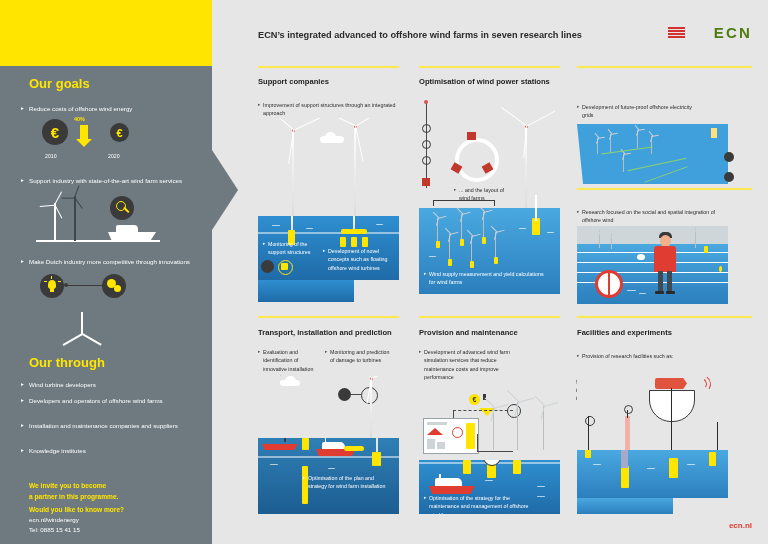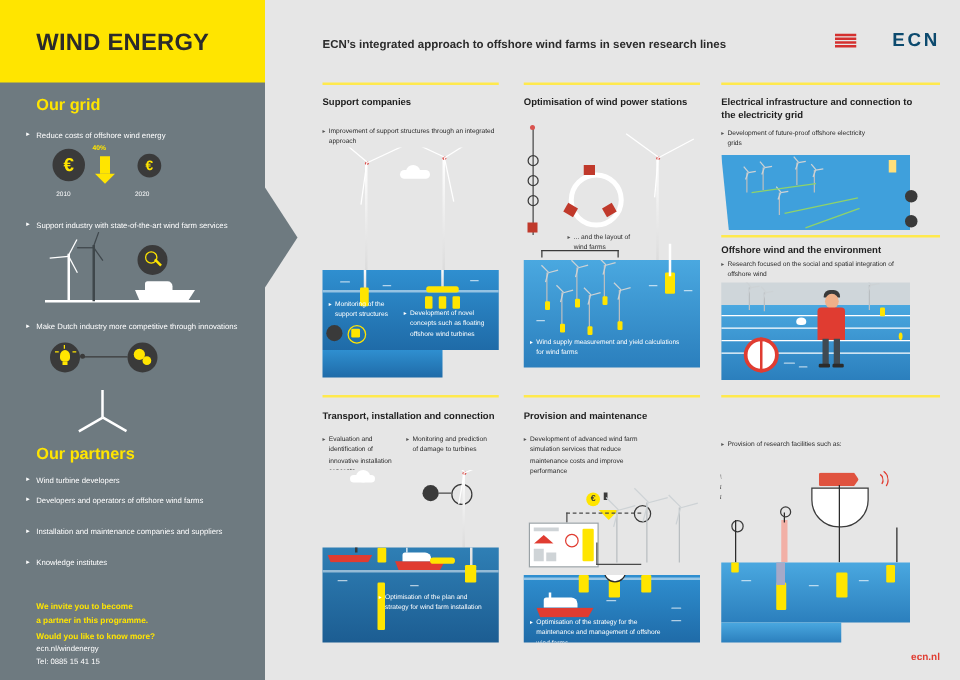--- a/index.html
+++ b/index.html
@@ -67,21 +67,21 @@
   .rotor{position:absolute;left:22px;top:22px;width:48px;height:40px;}
   .rotor span{position:absolute;left:23px;bottom:0;width:2.2px;height:22px;background:#ffffff;transform-origin:bottom center;}
   .link{position:absolute;left:30px;top:13px;width:36px;height:1px;background:#3a3a3a;}
   .hubdot{position:absolute;left:28px;top:11px;width:4px;height:4px;border-radius:50%;background:#3a3a3a;}
 
   
   .hdr-title{position:absolute;left:258px;top:30px;font-size:9.2px;font-weight:bold;color:#2b2b2b;}
   .ecn-logo{position:absolute;right:16px;top:24px;display:flex;align-items:center;gap:5px;}
   .ecn-mark{width:17px;height:14px;position:relative;overflow:hidden;}
   .ecn-mark i{position:absolute;left:-3px;width:23px;height:1.7px;background:#d4302f;transform:skewX(-26deg);}
-  .ecn-word{font-size:15px;font-weight:bold;color:#0c4a6e;letter-spacing:2.2px;padding-left:24px;}
+  .ecn-word{font-size:15px;font-weight:bold;color:#4d7c0f;letter-spacing:2.2px;padding-left:24px;}
 
   
   .col-rule{position:absolute;height:2.4px;background:#ffe94d;}
   .col-head{position:absolute;font-size:7.6px;font-weight:bold;color:#1f1f1f;line-height:1.35;}
   .blurb{position:absolute;font-size:5.3px;line-height:1.6;color:#2b2b2b;}
   .blurb:before{content:"\25B8";position:absolute;left:-5px;top:0;font-size:4.6px;color:#555;}
   .blurb.white{color:#ffffff;}
   .blurb.white:before{color:#ffffff;}
 
   
@@ -141,23 +141,22 @@
   .euro-mini{position:absolute;border-radius:50%;background:#ffe500;color:#3a3a3a;
       display:flex;align-items:center;justify-content:center;font-weight:bold;}
 </style>
 </head>
 <body>
 
 <div class="poster">
 
   <div class="sidebar">
     <div class="sidebar-head"></div>
-    <div class="sidebar-title">WIND ENERGY</div>
-
-    <div class="sb-section sb-goals-h">Our grid</div>
+
+    <div class="sb-section sb-goals-h">Our goals</div>
 
     <div class="bullet-row" style="top:104px;">Reduce costs of offshore wind energy</div>
 
     <div class="g-euro">
       <div class="coin big">€</div>
       <div class="pct">40%</div>
       <div class="downarrow"></div>
       <div class="coin small">€</div>
       <div class="yr a">2010</div>
       <div class="yr b">2020</div>
@@ -199,35 +198,35 @@
       </div>
       <div class="link"></div>
       <div class="hubdot"></div>
       <div class="rotor">
         <span style="transform:rotate(0deg);"></span>
         <span style="transform:rotate(120deg);"></span>
         <span style="transform:rotate(240deg);"></span>
       </div>
     </div>
 
-    <div class="sb-section sb-partners-h">Our partners</div>
+    <div class="sb-section sb-partners-h">Our through</div>
     <div class="bullet-row" style="top:380px;">Wind turbine developers</div>
     <div class="bullet-row" style="top:396px;">Developers and operators of offshore wind farms</div>
     <div class="bullet-row" style="top:421px;">Installation and maintenance companies and suppliers</div>
     <div class="bullet-row" style="top:446px;">Knowledge institutes</div>
 
     <div class="sb-cta" style="top:481px;white-space:pre-line;">We invite you to become
 a partner in this programme.</div>
     <div class="sb-cta" style="top:505px;">Would you like to know more?</div>
     <div class="sb-contact" style="top:515px;">ecn.nl/windenergy</div>
     <div class="sb-contact" style="top:525px;">Tel: 0885 15 41 15</div>
   </div>
   <div class="arrow"></div>
 
-  <div class="hdr-title">ECN’s integrated approach to offshore wind farms in seven research lines</div>
+  <div class="hdr-title">ECN’s integrated advanced to offshore wind farms in seven research lines</div>
   <div class="ecn-logo">
     <div class="ecn-mark">
       <i style="top:1px;"></i>
         <i style="top:4px;"></i>
         <i style="top:7px;"></i>
         <i style="top:10px;"></i>
     </div>
     <div class="ecn-word">ECN</div>
   </div>
 
@@ -352,21 +351,20 @@
     <div class="monopile" style="left:51px;top:53px;width:4px;height:7px;"></div>
     <div class="monopile" style="left:75px;top:49px;width:4px;height:7px;"></div>
     <div class="monopile" style="left:113px;top:10px;width:8px;height:17px;"></div>
     <div class="wave" style="left:10px;top:48px;width:7px;"></div>
     <div class="wave" style="left:100px;top:20px;width:7px;"></div>
     <div class="wave" style="left:128px;top:24px;width:7px;"></div>
     <div class="blurb white" style="left:10px;top:62px;width:120px;">Wind supply measurement and yield calculations for wind farms</div>
   </div>
   <div class="solidline" style="left:535px;top:195px;width:1.6px;height:26px;background:#ffffff;"></div>
 
-  <div class="col-head" style="left:577px;top:77px;width:160px;">Electrical infrastructure and connection to the electricity grid</div>
   <div class="blurb" style="left:582px;top:103px;width:120px;">Development of future-proof offshore electricity grids</div>
 
   <div class="scene" style="left:577px;top:124px;width:151px;height:60px;background:#3fa0dc;
        clip-path:polygon(0 0,100% 0,100% 100%,4% 100%);">
     <div class="turb grey" style="left:20px;top:14px;width:1.2px;height:16px;">
         <div class="tower"></div>
       <div class="blade" style="height:6px;transform:rotate(20deg);"></div>
       <div class="blade" style="height:6px;transform:rotate(140deg);"></div>
       <div class="blade" style="height:6px;transform:rotate(260deg);"></div>
       </div>
@@ -396,21 +394,20 @@
       </div>
     <div class="solidline" style="left:24px;top:26px;width:52px;height:1px;background:#8fd36a;transform:rotate(-8deg);"></div>
     <div class="solidline" style="left:50px;top:40px;width:60px;height:1px;background:#8fd36a;transform:rotate(-12deg);"></div>
     <div class="solidline" style="left:66px;top:50px;width:46px;height:1px;background:#8fd36a;transform:rotate(-20deg);"></div>
     <div class="blk" style="left:134px;top:4px;width:6px;height:10px;background:#ffe07a;"></div>
   </div>
   <div class="circ" style="left:724px;top:152px;width:10px;height:10px;"></div>
   <div class="circ" style="left:724px;top:172px;width:10px;height:10px;"></div>
 
   <div class="col-rule" style="left:577px;top:188px;width:175px;"></div>
-  <div class="col-head" style="left:577px;top:195px;width:175px;">Offshore wind and the environment</div>
   <div class="blurb" style="left:582px;top:208px;width:140px;">Research focused on the social and spatial integration of offshore wind</div>
 
   <div class="scene" style="left:577px;top:226px;width:151px;height:78px;background:#cfd6da;">
     <div class="scene sea-light" style="left:0;top:18px;width:151px;height:60px;"></div>
     <div class="turb grey" style="left:22px;top:4px;width:1.2px;height:18px;">
         <div class="tower"></div>
       <div class="blade" style="height:7px;transform:rotate(20deg);"></div>
       <div class="blade" style="height:7px;transform:rotate(140deg);"></div>
       <div class="blade" style="height:7px;transform:rotate(260deg);"></div>
       </div>
@@ -444,21 +441,21 @@
       <div class="shoe" style="left:89px;top:65px;width:9px;height:3px;"></div>
     </div>
     <div class="monopile" style="left:127px;top:20px;width:4px;height:7px;"></div>
     <div class="dot-y" style="left:142px;top:40px;width:3px;height:6px;"></div>
   </div>
 
   <div class="col-rule" style="left:258px;top:316px;width:141px;"></div>
   <div class="col-rule" style="left:419px;top:316px;width:141px;"></div>
   <div class="col-rule" style="left:577px;top:316px;width:175px;"></div>
 
-  <div class="col-head" style="left:258px;top:328px;width:155px;">Transport, installation and connection</div>
+  <div class="col-head" style="left:258px;top:328px;width:155px;">Transport, installation and prediction</div>
   <div class="blurb" style="left:263px;top:348px;width:55px;">Evaluation and identification of innovative installation concepts</div>
   <div class="blurb" style="left:330px;top:348px;width:60px;">Monitoring and prediction of damage to turbines</div>
 
   <div class="scene sky" style="left:258px;top:376px;width:141px;height:62px;">
     <div class="circ" style="left:80px;top:12px;width:13px;height:13px;"></div>
     <div class="solidline" style="left:93px;top:18px;width:10px;height:1px;"></div>
     <div class="circ-o" style="left:103px;top:11px;width:15px;height:15px;"></div>
     <div class="cloud" style="left:22px;top:4px;width:20px;height:6px;"></div>
     <div class="turb" style="left:112px;top:2px;width:2px;height:60px;">
       <div class="tower"></div>
@@ -543,20 +540,21 @@
       <div class="vhull"></div>
         <div class="vdeck"></div>
         <div class="vmast"></div>
     </div>
     <div class="wave" style="left:66px;top:20px;width:8px;"></div>
     <div class="wave" style="left:118px;top:26px;width:8px;"></div>
     <div class="wave" style="left:118px;top:36px;width:8px;"></div>
     <div class="blurb white" style="left:10px;top:34px;width:108px;">Optimisation of the strategy for the maintenance and management of offshore wind farms</div>
   </div>
 
+  <div class="col-head" style="left:577px;top:328px;width:170px;">Facilities and experiments</div>
   <div class="blurb" style="left:582px;top:352px;width:140px;">Provision of research facilities such as:</div>
 
   <div class="tagline" style="left:576px;top:378px;width:26px;">Wind turbine test field</div>
   <div class="tagline" style="left:608px;top:378px;width:38px;">Offshore measurement stations</div>
   <div class="tagline" style="left:700px;top:386px;width:40px;">LiDAR calibration</div>
 
   <div class="scene sky" style="left:577px;top:372px;width:175px;height:78px;">
     <div class="blk" style="left:78px;top:6px;width:32px;height:11px;background:#e0533f;border-radius:2px;
          clip-path:polygon(0 0,88% 0,100% 50%,88% 100%,0 100%);"></div>
     <div class="circ-o" style="left:72px;top:18px;width:44px;height:30px;border-radius:0 0 22px 22px;background:#ffffff;"></div>

